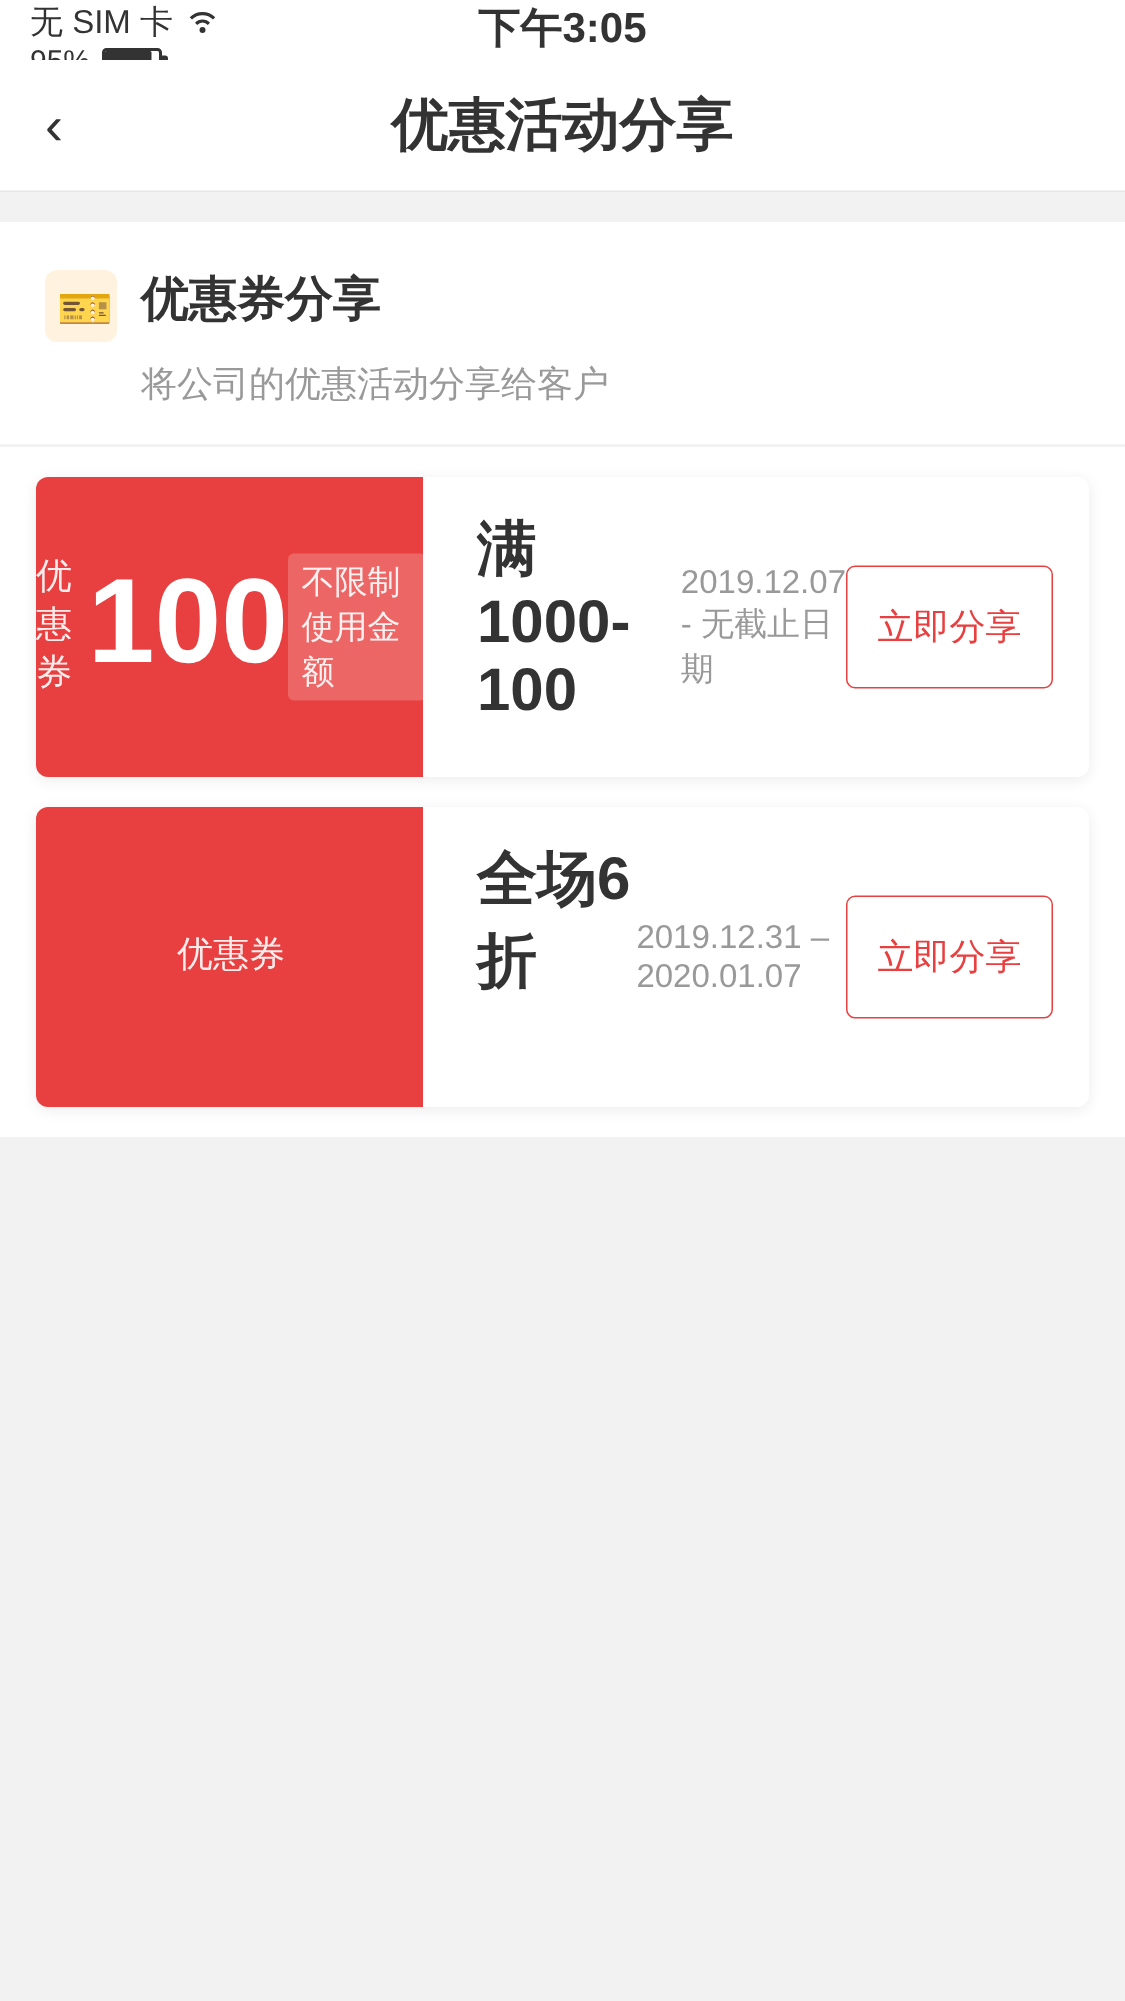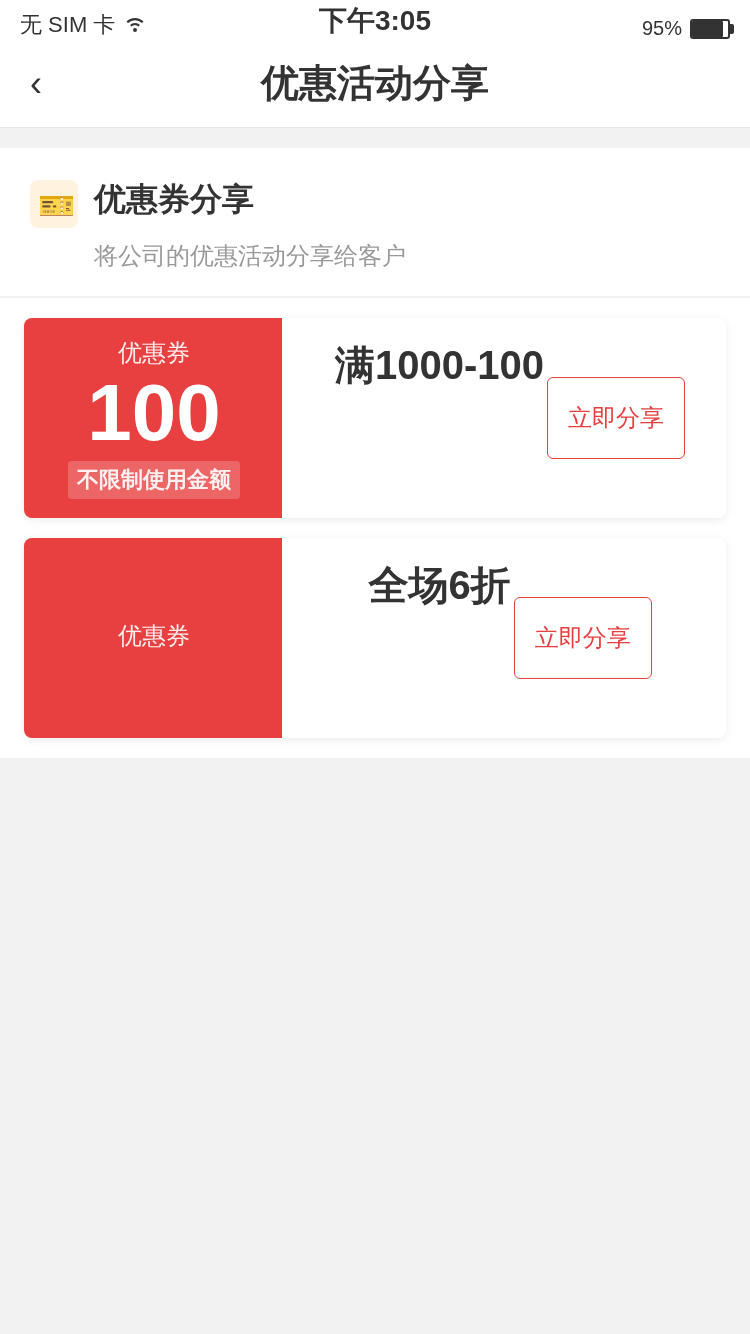--- a/index.html
+++ b/index.html
@@ -12,25 +12,26 @@
       font-size: 28px;
       color: #333;
     }
 
     
     .status-bar {
       width: 750px;
       height: 40px;
       background: #fff;
       display: flex;
-      align-items: flex-end;
+      align-items: flex-start;
       justify-content: space-between;
       padding: 0 20px;
       font-size: 24px;
       font-weight: 500;
+      flex-direction: column;
     }
     .status-left {
       display: flex;
       align-items: center;
       gap: 8px;
       font-size: 22px;
     }
     .status-center {
       font-size: 28px;
       font-weight: 600;
@@ -142,21 +143,21 @@
       background: #fff;
       position: relative;
     }
 
     
     .coupon-left {
       width: 260px;
       background: #e84040;
       border-radius: 8px 0 0 8px;
       display: flex;
-      flex-direction: column;
+      flex-direction: row;
       align-items: center;
       justify-content: center;
       color: #fff;
       position: relative;
       flex-shrink: 0;
     }
     
     .coupon-left::after {
       content: '';
       position: absolute;
@@ -180,21 +181,20 @@
       line-height: 1;
       margin-bottom: 8px;
       text-align: right;
     }
     .coupon-condition {
       font-size: 22px;
       color: rgba(255,255,255,0.9);
       background: rgba(255,255,255,0.2);
       padding: 4px 9px;
       border-radius: 4px;
-      font-weight: bold;
     }
 
     
     .coupon-right {
       flex: 1;
       display: flex;
       flex-direction: row;
       justify-content: center;
       padding: 20px 24px 20px 34px;
       gap: 3px;
@@ -275,32 +275,34 @@
 
   <div class="coupon-card">
     <div class="coupon-left">
       <span class="coupon-label">优惠券</span>
       <span class="coupon-amount">100</span>
       <span class="coupon-condition">不限制使用金额</span>
     </div>
     <div class="coupon-right">
       <div class="coupon-name">满1000-100</div>
       <div class="coupon-footer">
+        <span class="coupon-date">2019.12.07 - 无截止日期</span>
         <button class="share-btn">立即分享</button>
       </div>
     </div>
   </div>
 
   <div class="coupon-card">
     <div class="coupon-left">
       <span class="coupon-label">优惠券</span>
     </div>
     <div class="coupon-right">
       <div class="coupon-name">全场6折</div>
       <div class="coupon-footer">
+        <span class="coupon-date">2019.12.31 – 2020.01.07</span>
         <button class="share-btn">立即分享</button>
       </div>
     </div>
   </div>
 
 </div>
 
 <div class="bg-area"></div>
 
 </body></html>

